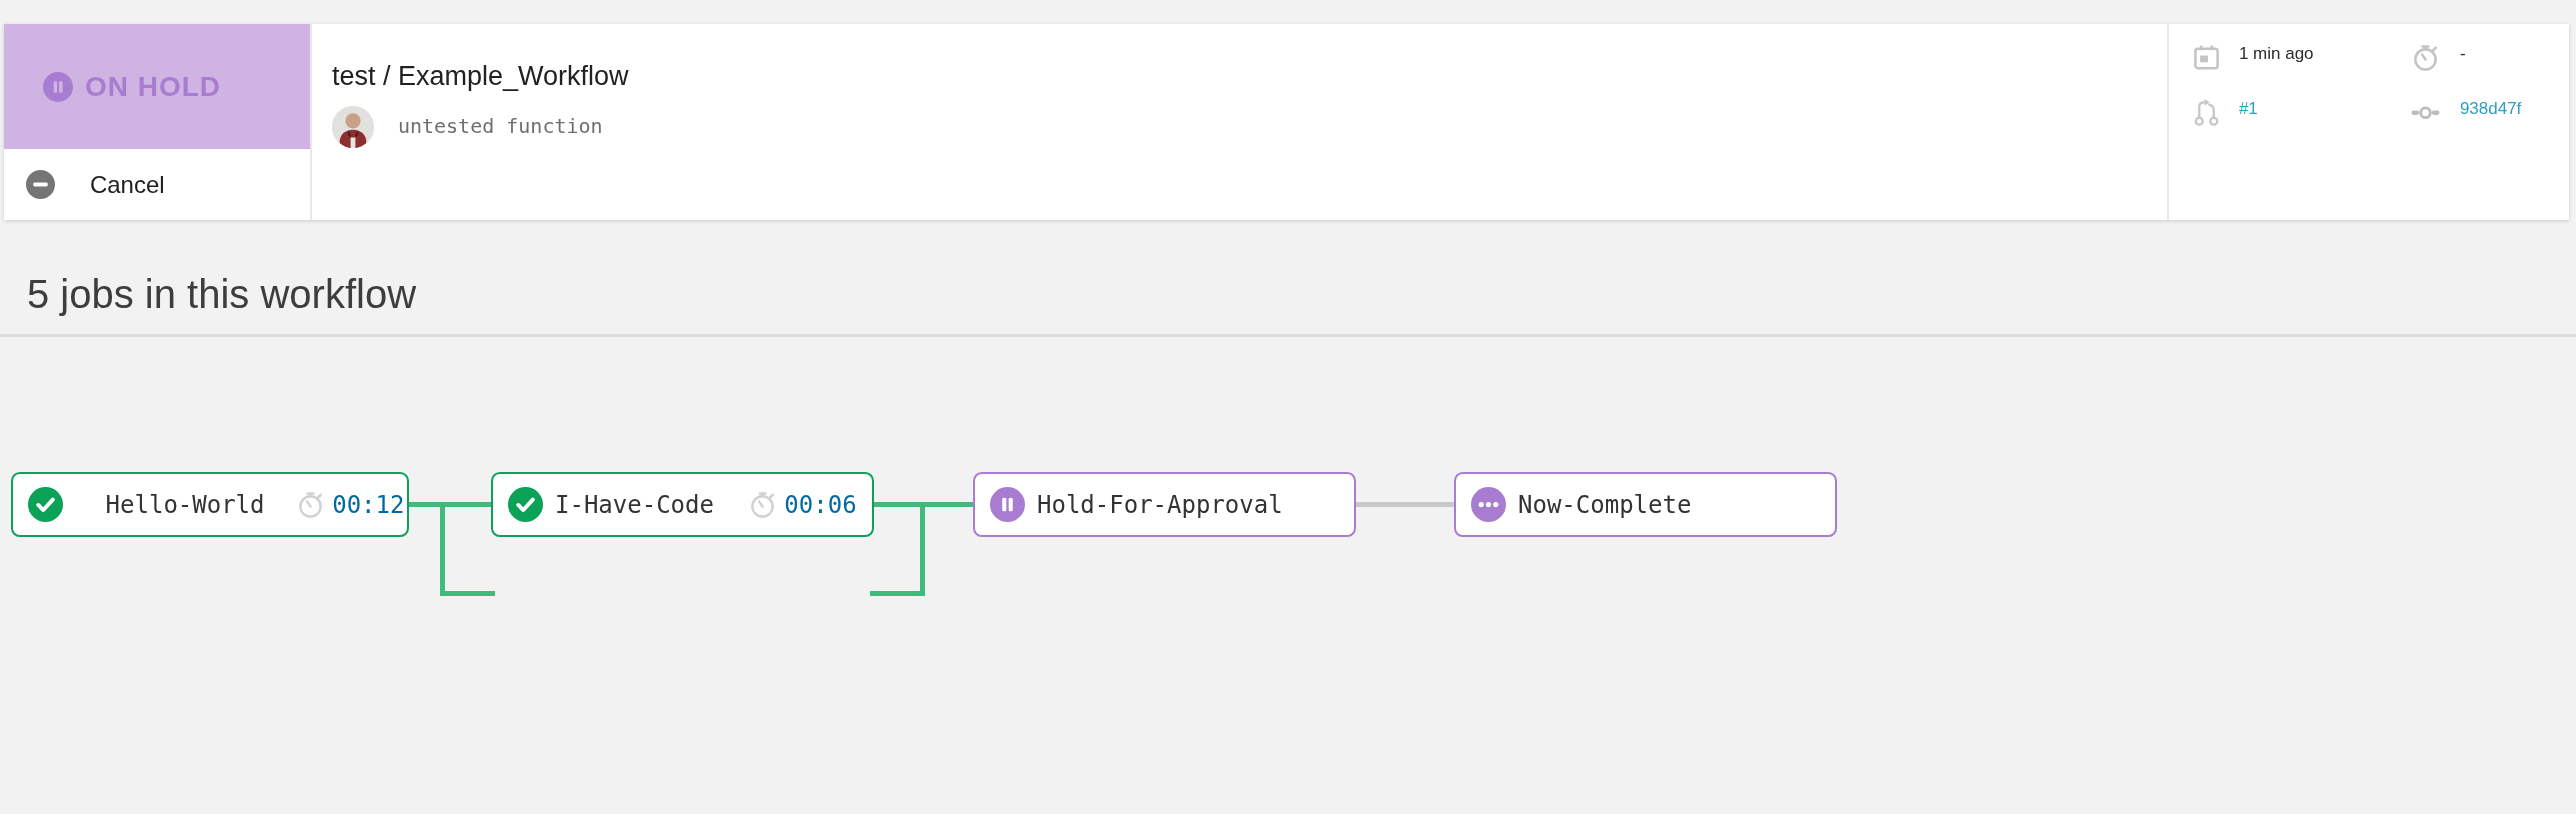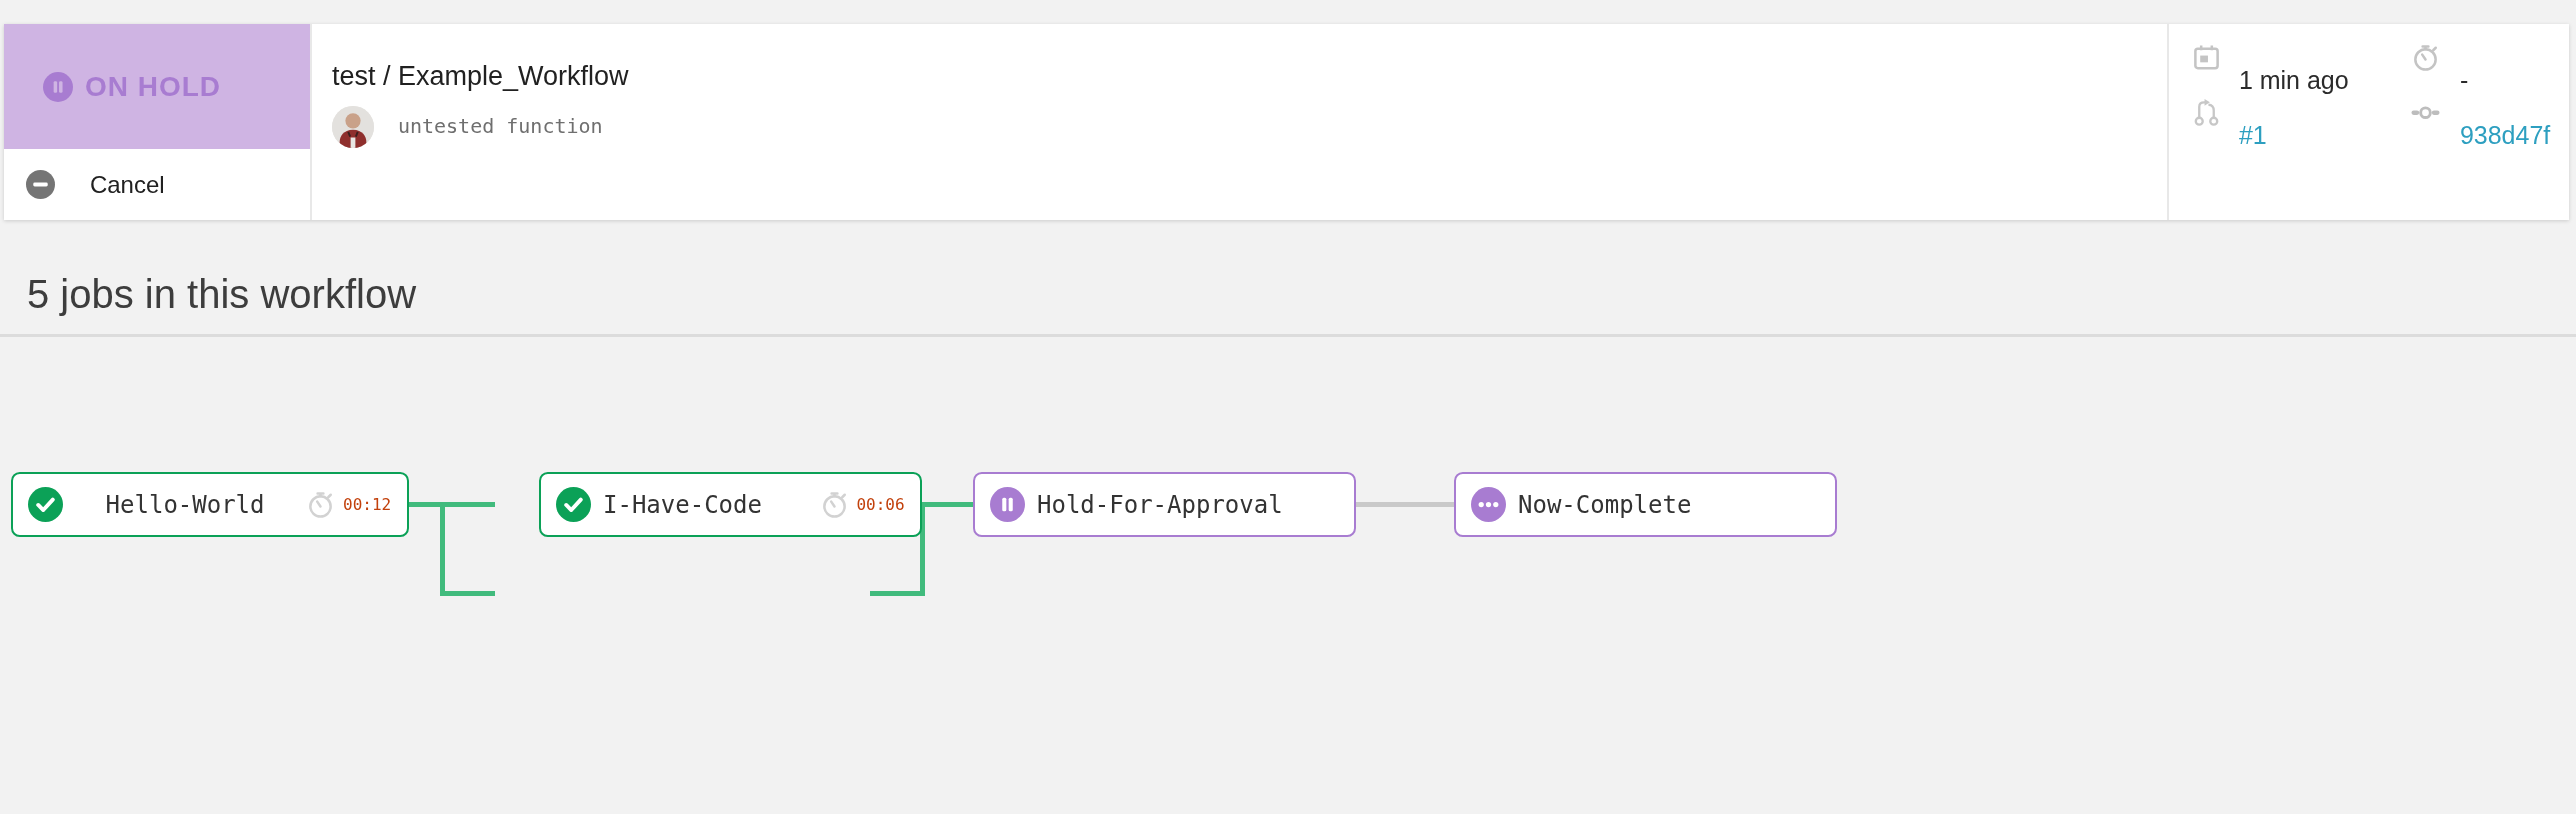--- a/index.html
+++ b/index.html
@@ -48,21 +48,21 @@
     position: absolute; left: 328px; top: 82px; width: 42px; height: 42px;
     border-radius: 50%; overflow: hidden; background: #e8e6e3;
   }
   .commit-subject {
     position: absolute; left: 394px; top: 90px;
     font-family: "DejaVu Sans Mono", monospace;
     font-size: 20px; color: #6f6f6f;
   }
 
   .meta-icon { position: absolute; width: 29px; height: 29px; }
-  .meta-text { position: absolute; font-size: 25px; color: #2b2b2b; margin-top: 22px; }
+  .meta-text { position: absolute; font-size: 17px; color: #2b2b2b; }
   a.meta-link { color: #2d9fc0; text-decoration: none; cursor: pointer; }
 
   
   .jobs-heading {
     position: absolute; left: 27px; top: 272px;
     font-size: 40px; color: #3d3d3d;
   }
   .section-divider {
     position: absolute; left: 0; top: 334px; width: 2576px; height: 2.9px;
     background: #dcdcdc;
@@ -87,21 +87,21 @@
     font-size: 24px; color: #333333;
   }
   .node-time {
     display: flex; align-items: center;
     margin-left: auto; margin-right: 15.4px;
   }
   .node-time .stopwatch { width: 29px; height: 29px; flex: none; }
   .node-time .time-text {
     margin-left: 7.7px;
     font-family: "DejaVu Sans Mono", monospace;
-    font-size: 16px; color: #c2410c;
+    font-size: 24px; color: #0369a1;
   }
 </style>
 </head>
 <body>
 
 <div class="page">
 
   <div class="header-card">
 
     <div class="status-banner">
@@ -186,21 +186,21 @@
           </svg></span>
         <span class="node-label">Hello-World</span>
         <span class="node-time">
           <svg class="stopwatch" viewBox="0 0 30 30">
             <circle cx="15" cy="17" r="10.5" fill="none" stroke="#d2d2d2" stroke-width="2.6"></circle>
             <path d="M15 6.5 V3.5 M12 3.5 h6 M23 7.5 l2.6 -2.6 M15 17 l-3.4 -5" stroke="#d2d2d2" stroke-width="2.6" fill="none" stroke-linecap="round"></path>
           </svg>
           <span class="time-text">00:12</span>
         </span>
       </div>
-      <div class="node" style="left: 491px; top: 135px; width: 383px; border-color: rgb(11, 161, 87); margin-left: 48px;">
+      <div class="node" style="left: 491px; top: 135px; width: 383px; border-color: rgb(11, 161, 87);">
         <span class="node-status-icon"><svg viewBox="0 0 36 36">
             <circle cx="18" cy="18" r="18" fill="#0ba157"></circle>
             <path d="M10.5 18.5 l5.2 5.2 L25.5 13" fill="none" stroke="#fff" stroke-width="4" stroke-linecap="round" stroke-linejoin="round"></path>
           </svg></span>
         <span class="node-label">I-Have-Code</span>
         <span class="node-time">
           <svg class="stopwatch" viewBox="0 0 30 30">
             <circle cx="15" cy="17" r="10.5" fill="none" stroke="#d2d2d2" stroke-width="2.6"></circle>
             <path d="M15 6.5 V3.5 M12 3.5 h6 M23 7.5 l2.6 -2.6 M15 17 l-3.4 -5" stroke="#d2d2d2" stroke-width="2.6" fill="none" stroke-linecap="round"></path>
           </svg>

